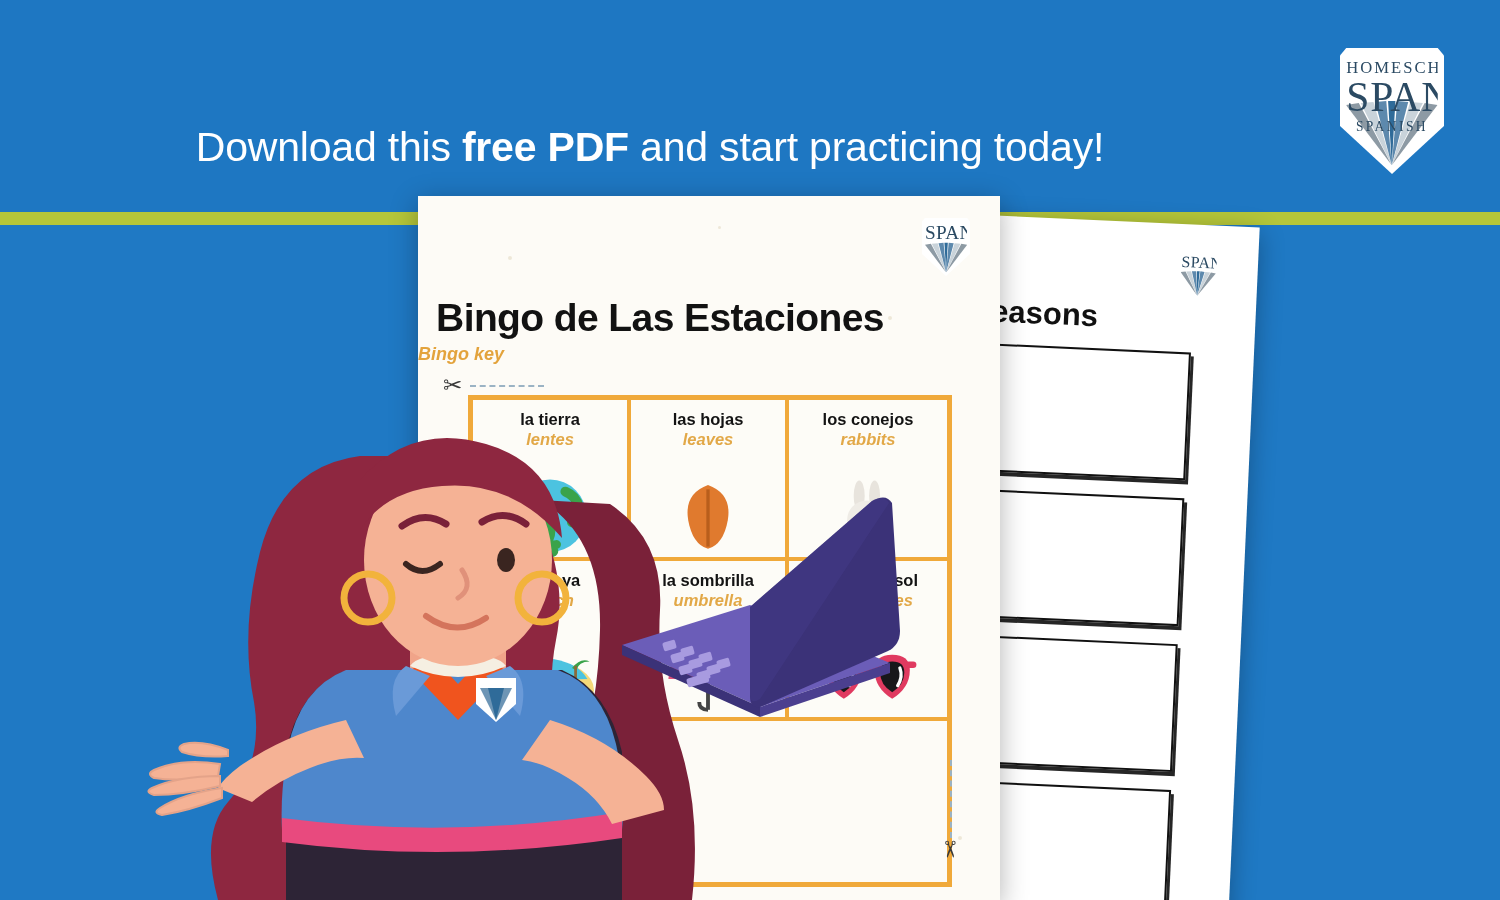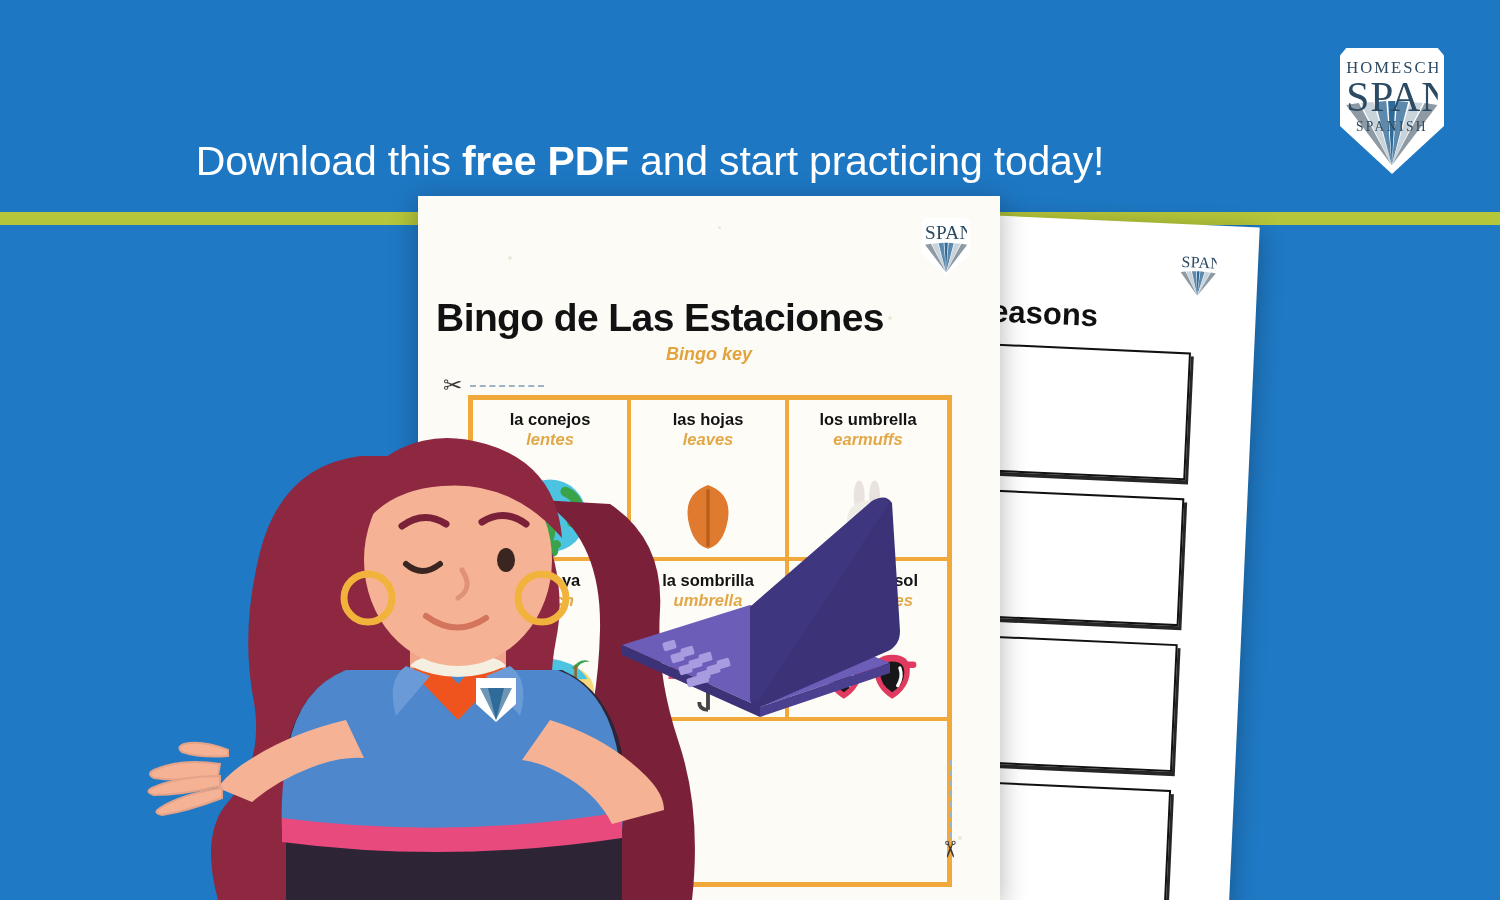--- a/index.html
+++ b/index.html
@@ -11,21 +11,21 @@
   }
   .stage{position:absolute;inset:0;overflow:hidden;}
 
   
   .band-top{position:absolute;left:0;top:0;width:1500px;height:212px;background:#1e77c2;}
   .band-green{position:absolute;left:0;top:212px;width:1500px;height:13px;background:#b5c63a;}
   .band-bottom{position:absolute;left:0;top:225px;width:1500px;height:675px;background:#1f79c4;}
 
   
   .headline{
-    position:absolute;left:0;top:138px;width:1300px;
+    position:absolute;left:0;top:124px;width:1300px;
     text-align:center;color:#ffffff;
     font-size:41px;font-weight:400;letter-spacing:-0.2px;
     font-family:"Liberation Sans", sans-serif;
     white-space:nowrap;
   }
   .headline .b{font-weight:bold;}
 
   
   .logo-shield{position:absolute;}
   .shield-outer{
@@ -79,21 +79,21 @@
   }
   .back-logo{position:absolute;left:196px;top:26px;width:40px;height:48px;}
 
   
   .ws-title{
     position:absolute;left:0;top:100px;width:484px;text-align:center;
     font-size:39px;font-weight:bold;color:#121212;letter-spacing:-0.6px;
     font-family:"Liberation Sans", sans-serif;
   }
   .ws-sub{
-    position:absolute;left:0;top:148px;width:582px;text-align:center;
+    position:absolute;left:0;top:148px;width:582px;text-align:left;
     font-size:18px;font-weight:bold;font-style:italic;color:#e3a33c;
     font-family:"Liberation Sans", sans-serif;
   }
   .ws-logo{position:absolute;left:504px;top:22px;width:48px;height:58px;}
 
   
   .grid{
     position:absolute;left:50px;top:199px;width:484px;height:492px;
     display:grid;grid-template-columns:repeat(3,1fr);grid-template-rows:repeat(3,1fr);
     border:5px solid #f0a93a;box-sizing:border-box;
@@ -222,43 +222,43 @@
       </div>
     </div>
 
     <div class="ws-title">Bingo de Las Estaciones</div>
     <div class="ws-sub">Bingo key</div>
 
     <div class="grid">
 
 
       <div class="cell">
-        <div class="cell-es">la conejos</div>
+        <div class="cell-es">la tierra</div>
         <div class="cell-en">lentes</div>
         <svg class="cell-art" viewBox="0 0 100 100">
           <circle cx="50" cy="58" r="33" fill="#4cc3e0"></circle>
           <path d="M30 34 q10 6 8 16 q-2 10 6 14 q8 4 4 14 q-3 8 4 12" stroke="#3aa34a" stroke-width="11" fill="none" stroke-linecap="round"></path>
           <path d="M64 36 q10 4 12 14 q2 10 -6 14" stroke="#3aa34a" stroke-width="9" fill="none" stroke-linecap="round"></path>
           <path d="M40 80 q8 6 16 4" stroke="#3aa34a" stroke-width="8" fill="none" stroke-linecap="round"></path>
         </svg>
       </div>
 
 
       <div class="cell">
         <div class="cell-es">las hojas</div>
         <div class="cell-en">leaves</div>
         <svg class="cell-art" viewBox="0 0 100 100">
           <path d="M50 30 q22 8 18 32 q-4 22 -18 26 q-14 -4 -18 -26 q-4 -24 18 -32z" fill="#e07a2e"></path>
           <line x1="50" y1="34" x2="50" y2="86" stroke="#b85e1c" stroke-width="3"></line>
         </svg>
       </div>
 
       <div class="cell">
-        <div class="cell-es">los umbrella</div>
-        <div class="cell-en">earmuffs</div>
+        <div class="cell-es">los conejos</div>
+        <div class="cell-en">rabbits</div>
         <svg class="cell-art" viewBox="0 0 100 100">
           <ellipse cx="42" cy="40" rx="5" ry="14" fill="#e8e4dd"></ellipse>
           <ellipse cx="56" cy="40" rx="5" ry="14" fill="#e8e4dd"></ellipse>
           <circle cx="49" cy="62" r="18" fill="#efece6"></circle>
           <circle cx="43" cy="58" r="2.5" fill="#333"></circle>
           <circle cx="55" cy="58" r="2.5" fill="#333"></circle>
           <circle cx="49" cy="65" r="2.5" fill="#e08aa0"></circle>
         </svg>
       </div>
 

